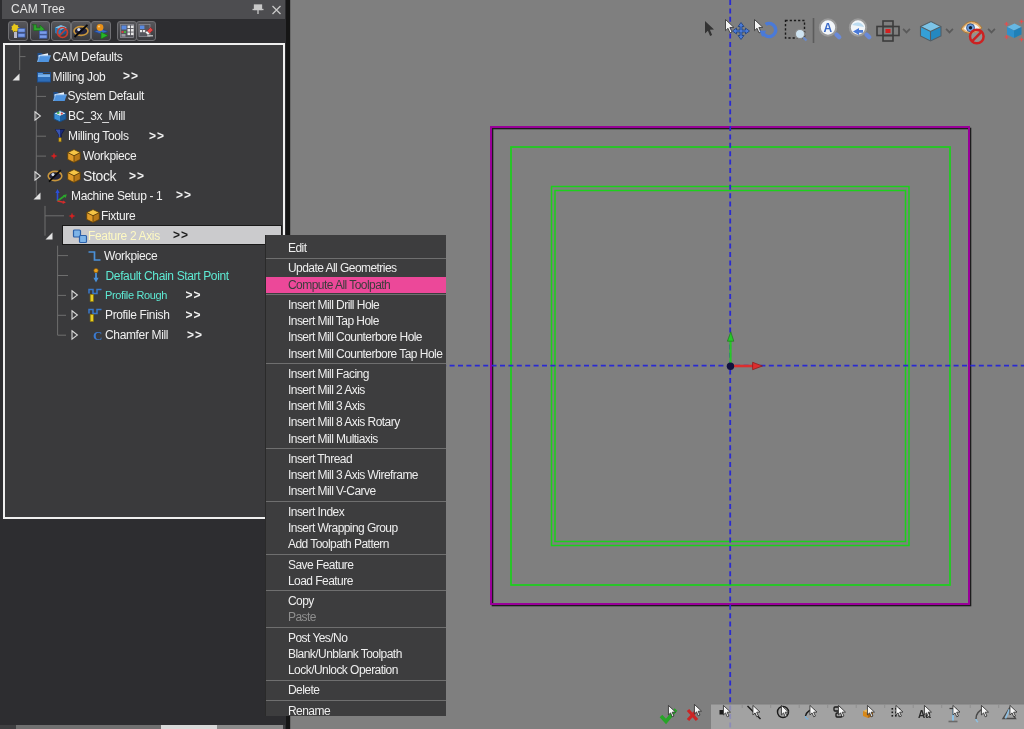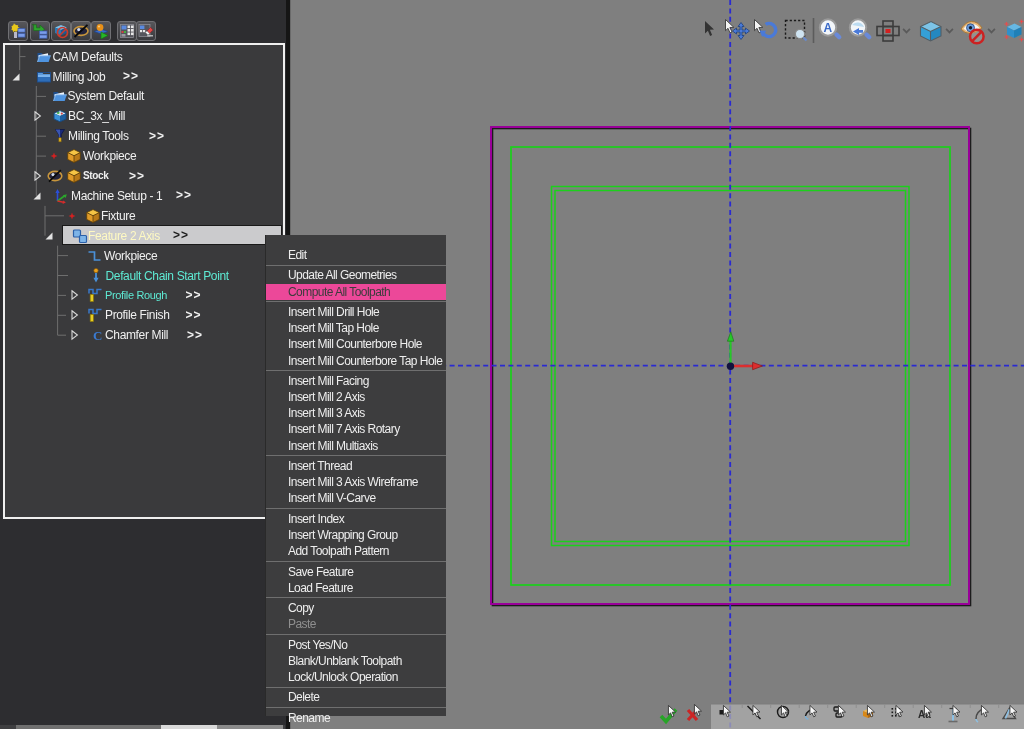--- a/index.html
+++ b/index.html
@@ -11,21 +11,21 @@
   #titlebar .t{position:absolute;left:9px;top:2px;font-size:12px;color:#e6e6e6;}
   #toolrow{position:absolute;left:2px;top:19px;width:283px;height:24px;background:#2d2d30;}
   .tbtn{position:absolute;top:2px;width:18px;height:18px;border:1px solid #707074;border-radius:3px;
         background:linear-gradient(#56565a,#3a3a3e);}
   #treearea{position:absolute;left:3px;top:43px;width:282px;height:476px;
             background:#3a3a3c;border:2px solid #efefef;box-sizing:border-box;overflow:hidden;}
   .row{position:absolute;height:20px;line-height:20px;font-size:12px;color:#f0f0f0;white-space:nowrap;letter-spacing:-0.35px;}
   .rowhl{position:absolute;background:#cbcbcd;border:1.2px solid #191919;box-sizing:border-box;}
   #scrollbar{position:absolute;left:0;top:725px;width:285px;height:4px;background:#3f3f41;}
   #menu{left:265px;top:235px;width:181px;height:481px;background:#3d3d3e;
-        border-left:1px solid #2a2a2a;box-sizing:border-box;z-index:30;padding-top:12px;}
+        border-left:1px solid #2a2a2a;box-sizing:border-box;z-index:30;padding-top:5px;}
   .mi{height:16.2px;line-height:16.2px;font-size:12px;color:#eeeeee;padding-left:22px;
       letter-spacing:-0.55px;white-space:nowrap;}
   .mi.dis{color:#8f8f8f;}
   .mi.hl{background:#ec4899;color:#3c3c3c;}
   .msep{height:1px;background:#6f6f6f;margin:1.6px 0;}
 </style>
 </head>
 <body>
 <svg class="abs" style="left:0;top:0" width="1024" height="729" viewBox="0 0 1024 729">
 
@@ -212,20 +212,31 @@
     <g transform="translate(1013.5,708)">
       <path d="M-4 0 L2 10.5 L-10.5 10.5 Z" fill="none" stroke="#4a4a4a" stroke-width="1.4"></path>
       <path d="M-8 10.5 L-4.2 1.2" stroke="#8cc0e4" stroke-width="1.6"></path>
     </g>
     <g transform="translate(1009.5,705) scale(0.85)">
       <path d="M0.5 0.5 L8.8 8.3 L4.9 8.5 L7 13 L5 13.9 L3 9.3 L0.5 11.7 Z" fill="#f6f6f6" stroke="#2e2e2e" stroke-width="1"></path>
     </g>
 </svg>
 
 <div id="panel" class="abs">
+  <div id="titlebar">
+      <span class="t">CAM Tree</span>
+      <svg class="abs" style="left:249px;top:3px" width="34" height="14" viewBox="0 0 34 14">
+        <g stroke="#c8c8c8" stroke-width="1.3" fill="none">
+          <rect x="3.5" y="2" width="7" height="4.5" fill="#c8c8c8"></rect>
+          <line x1="1.5" y1="6.5" x2="12.5" y2="6.5"></line>
+          <line x1="7" y1="6.5" x2="7" y2="11"></line>
+          <path d="M21.5 3 L29.5 11 M29.5 3 L21.5 11"></path>
+        </g>
+      </svg>
+    </div>
   <div id="toolrow">
       <div class="tbtn" style="left:6px">
         <svg width="16" height="16" style="position:absolute;left:1px;top:1px" viewBox="0 0 16 16">
           <circle cx="5" cy="5" r="3.2" fill="#e8c81c"></circle>
           <path d="M5 0.8 L5.8 3 L8.4 1.8 L7.4 4 L9.8 4.6 L7.6 5.8 L9.2 7.8 L6.6 7.4 L6.6 9.8 L4.8 7.8 L3 9.4 L3.2 6.8 L0.8 6.6 L2.8 5 L1 3.2 L3.6 3.4 L3.4 0.8 Z" fill="#e8c81c" opacity="0.9"></path>
           <rect x="4" y="9" width="3" height="6" fill="#b8b8c8"></rect>
           <rect x="8" y="5.5" width="7" height="3.6" fill="#7a9ce8" stroke="#3a5aa8" stroke-width="0.7"></rect>
           <rect x="8" y="10.5" width="7" height="3.6" fill="#7a9ce8" stroke="#3a5aa8" stroke-width="0.7"></rect>
         </svg>
       </div>
@@ -366,21 +377,21 @@
           <ellipse cx="8" cy="8" rx="6.8" ry="4.6" fill="#23233a" stroke="#c8963c" stroke-width="1.6"></ellipse>
           <circle cx="6" cy="6.6" r="1.6" fill="#cfd8ea"></circle>
           <line x1="13.8" y1="2.2" x2="2" y2="13.6" stroke="#0a0a0a" stroke-width="1.7"></line>
         </svg>
         <svg class="abs" style="left:66px;top:168.0px" width="16" height="16" viewBox="0 0 16 16">
           <path d="M8 1.5 L14.3 4.6 L8 7.7 L1.7 4.6 Z" fill="#f5c545"></path>
           <path d="M1.7 4.6 L8 7.7 L8 14.5 L1.7 11.4 Z" fill="#e09b28"></path>
           <path d="M14.3 4.6 L8 7.7 L8 14.5 L14.3 11.4 Z" fill="#b97a18"></path>
           <path d="M8 1.5 L14.3 4.6 L14.3 11.4 L8 14.5 L1.7 11.4 L1.7 4.6 Z M1.7 4.6 L8 7.7 L14.3 4.6 M8 7.7 L8 14.5" fill="none" stroke="#5a3c08" stroke-width="0.8"></path>
         </svg>
-        <div class="row" style="left:83px;top:166.0px;color:#f0f0f0;font-weight:bold;font-size:10px">Stock</div>
+        <div class="row" style="left:83px;top:166.0px;color:#f0f0f0;font-weight:normal;font-size:14px">Stock</div>
         <div class="row" style="left:129px;top:165.5px;color:#f2f2f2;font-weight:bold;letter-spacing:1px">&gt;&gt;</div>
         <svg class="abs" style="left:31px;top:189.89999999999998px" width="12" height="12">
           <polygon points="9.5,2.5 9.5,9.5 2.5,9.5" fill="#e2e2e2"></polygon>
         </svg>
         <svg class="abs" style="left:53px;top:187.89999999999998px" width="16" height="16" viewBox="0 0 16 16">
           <line x1="4.5" y1="13" x2="4.5" y2="3.5" stroke="#2b4fd8" stroke-width="1.6"></line>
           <polygon points="4.5,1 6.6,5 2.4,5" fill="#2b4fd8"></polygon>
           <line x1="4.5" y1="13" x2="12" y2="7.5" stroke="#2ca52c" stroke-width="1.6"></line>
           <polygon points="13.8,6.2 12.7,10 9.8,7.3" fill="#2ca52c"></polygon>
           <line x1="4.5" y1="13" x2="10.5" y2="14.2" stroke="#d82b2b" stroke-width="1.5"></line>
@@ -462,21 +473,21 @@
   <div class="mi hl">Compute All Toolpath</div>
   <div class="msep"></div>
   <div class="mi">Insert Mill Drill Hole</div>
   <div class="mi">Insert Mill Tap Hole</div>
   <div class="mi">Insert Mill Counterbore Hole</div>
   <div class="mi">Insert Mill Counterbore Tap Hole</div>
   <div class="msep"></div>
   <div class="mi">Insert Mill Facing</div>
   <div class="mi">Insert Mill 2 Axis</div>
   <div class="mi">Insert Mill 3 Axis</div>
-  <div class="mi">Insert Mill 7 Axis Rotary</div>
+  <div class="mi">Insert Mill 8 Axis Rotary</div>
   <div class="mi">Insert Mill Multiaxis</div>
   <div class="msep"></div>
   <div class="mi">Insert Thread</div>
   <div class="mi">Insert Mill 3 Axis Wireframe</div>
   <div class="mi">Insert Mill V-Carve</div>
   <div class="msep"></div>
   <div class="mi">Insert Index</div>
   <div class="mi">Insert Wrapping Group</div>
   <div class="mi">Add Toolpath Pattern</div>
   <div class="msep"></div>

